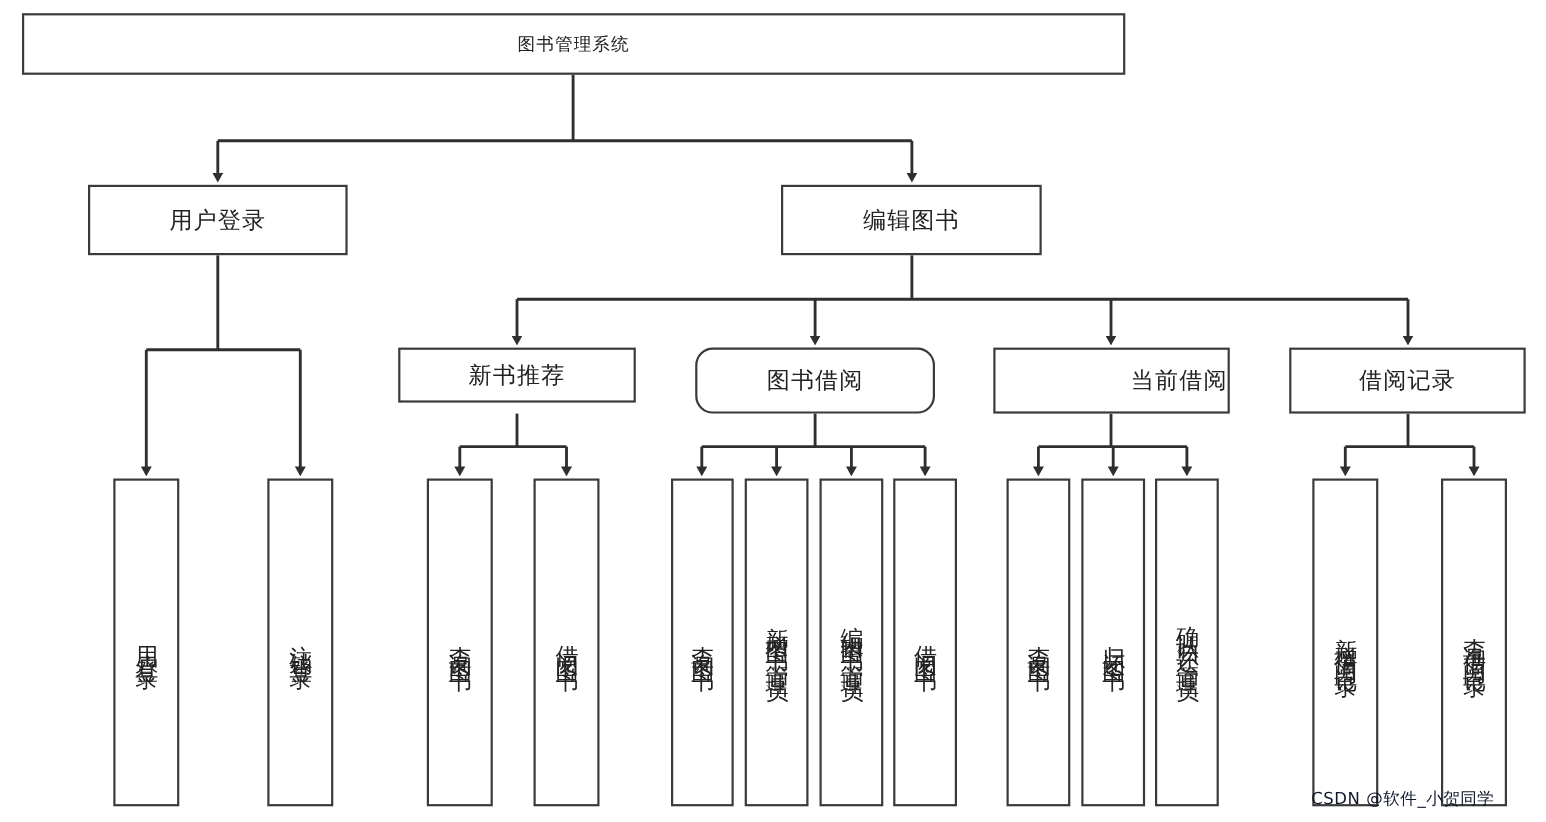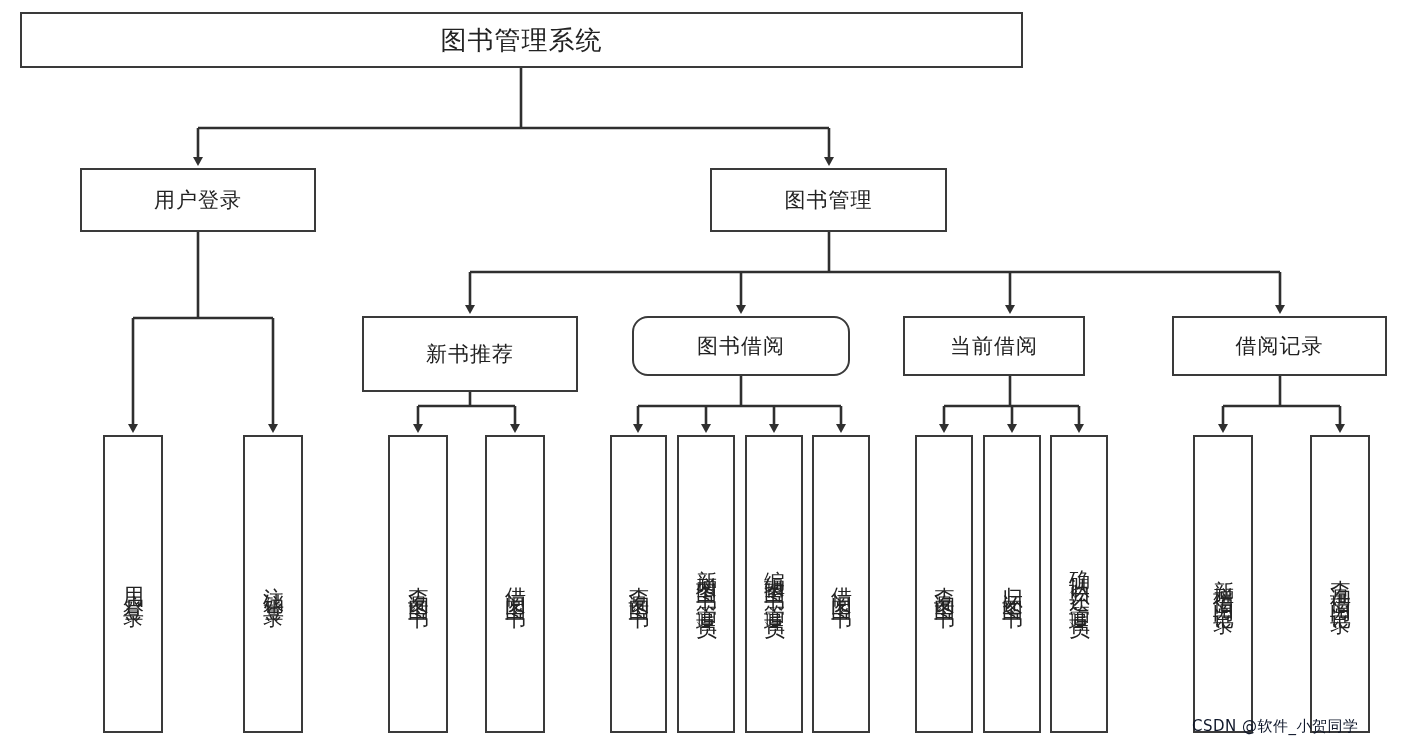--- a/index.html
+++ b/index.html
@@ -42,21 +42,21 @@
     font-size: 21px;
   }
   .node.vert .vtext {
     writing-mode: vertical-rl;
     text-orientation: upright;
     letter-spacing: 7px;
     line-height: 1;
     white-space: nowrap;
   }
   .node.title {
-    font-size: 26px;
+    font-size: 16px;
     letter-spacing: 1px;
     text-align: right;
   }
   .watermark {
     position: absolute;
     font-size: 15px;
     color: #0f172a;
     white-space: nowrap;
     letter-spacing: 0.5px;
   }
@@ -117,30 +117,30 @@
   </svg>
 
   <div class="node horiz title" style="left:20px; top:12px; width:1003px; height:56px;">
     <span>图书管理系统</span>
   </div>
 
   <div class="node horiz" style="left:80px; top:168px; width:236px; height:64px;">
     <span>用户登录</span>
   </div>
   <div class="node horiz" style="left:710px; top:168px; width:237px; height:64px;">
-    <span>图书管理</span>
+    <span>编辑图书</span>
   </div>
 
-  <div class="node horiz" style="left:362px; top:316px; width:216px; height:76px;">
+  <div class="node horiz" style="left:362px; top:316px; width:216px; height:50px;">
     <span>新书推荐</span>
   </div>
   <div class="node horiz" style="left:632px; top:316px; width:218px; height:60px;border-radius:16px;">
     <span>图书借阅</span>
   </div>
-  <div class="node horiz" style="left:903px; top:316px; width:182px; height:60px;">
+  <div class="node horiz" style="left:903px; top:316px; width:215px; height:60px;justify-content:flex-end;">
     <span>当前借阅</span>
   </div>
   <div class="node horiz" style="left:1172px; top:316px; width:215px; height:60px;">
     <span>借阅记录</span>
   </div>
 
   <div class="node vert" style="left:103px; top:435px; width:60px; height:298px;">
     <span class="vtext">用户登录</span>
   </div>
   <div class="node vert" style="left:243px; top:435px; width:60px; height:298px;">

